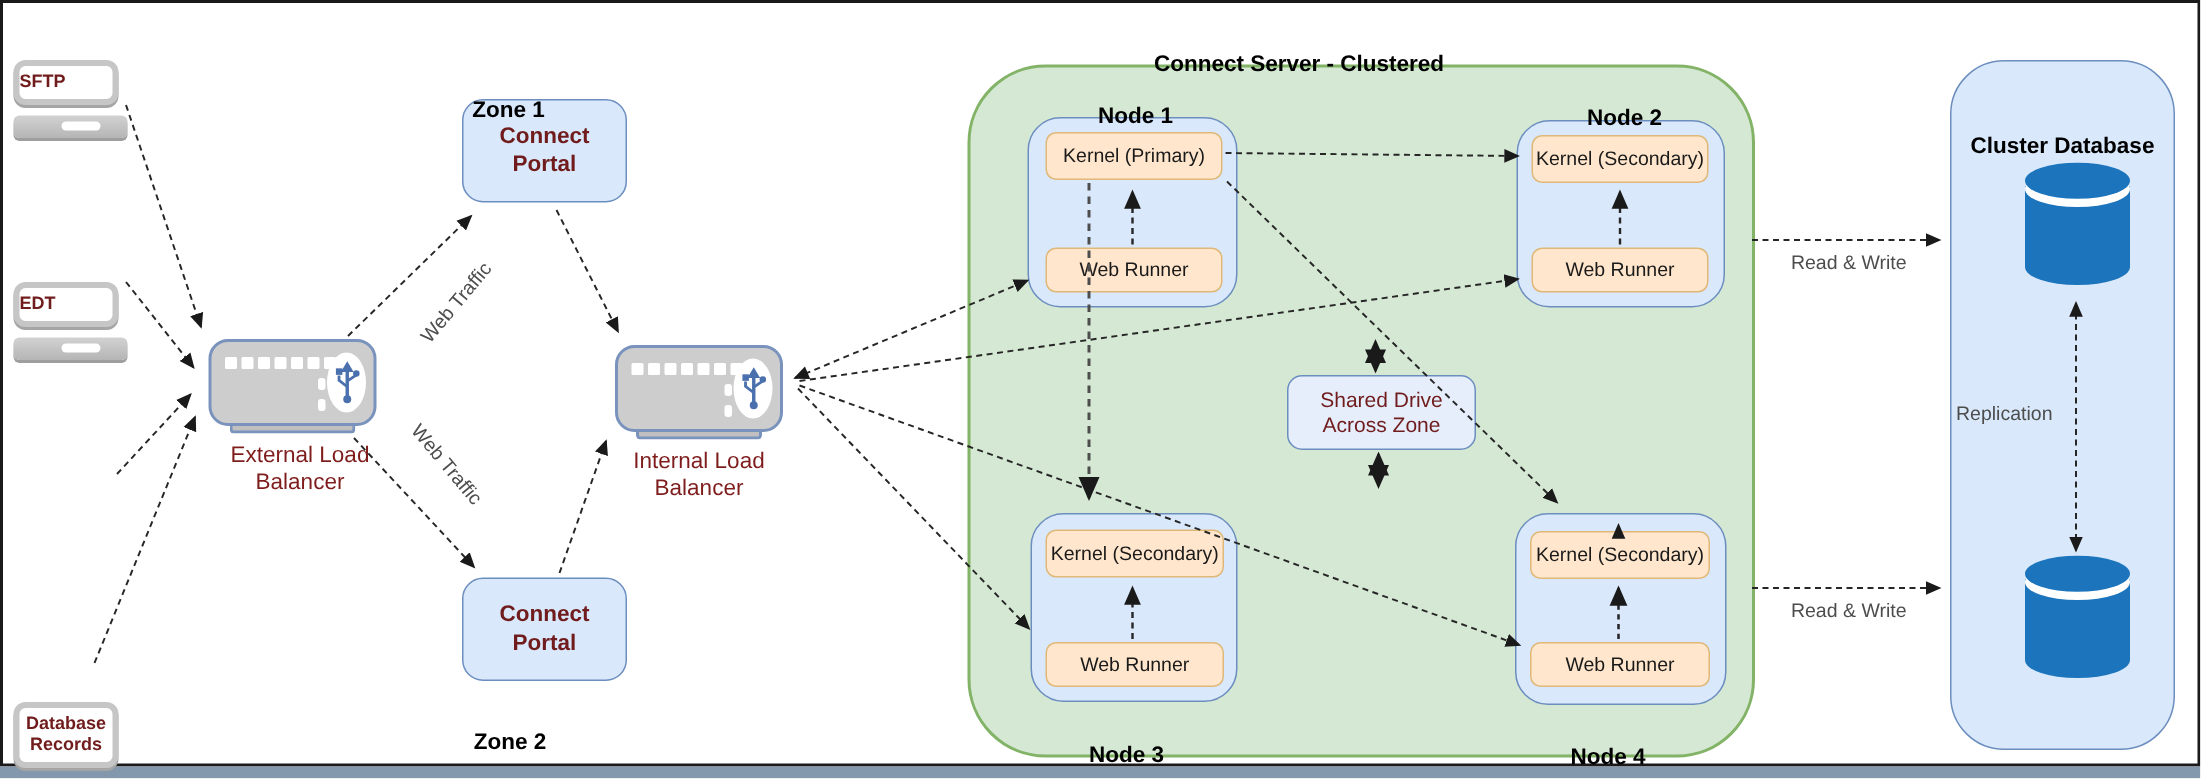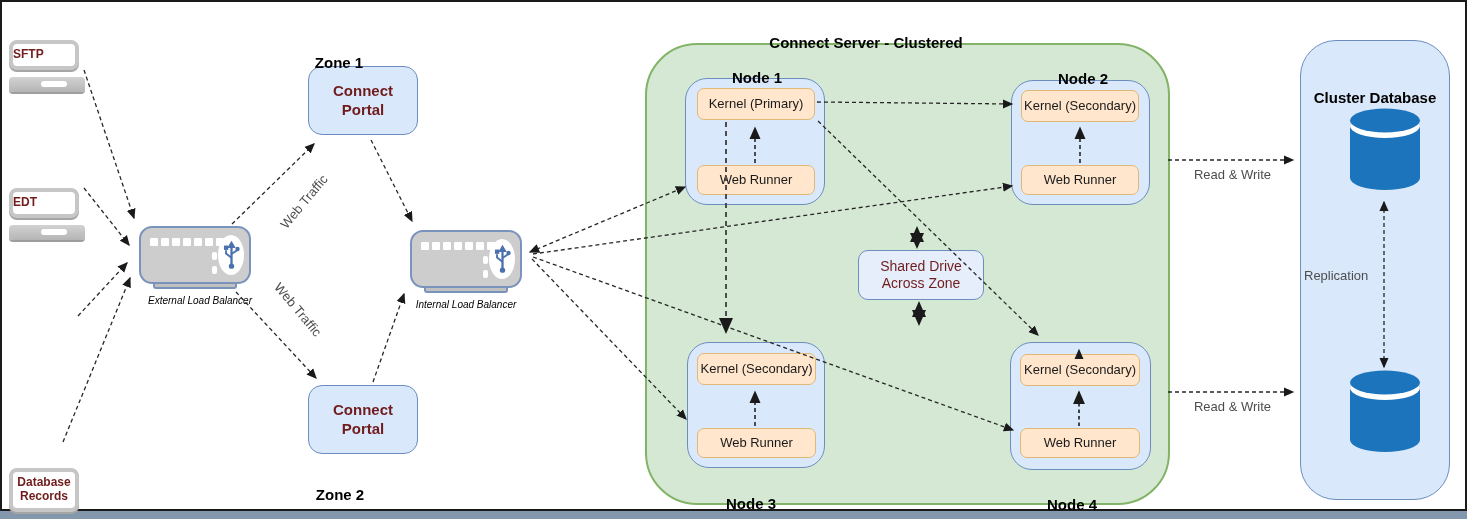--- a/index.html
+++ b/index.html
@@ -29,21 +29,21 @@
   
   .lb{position:absolute;z-index:3;}
   .lb-body{width:112px;height:58px;background:#cdcdcd;border:2.5px solid #7a93bd;border-radius:13px;position:relative;box-sizing:border-box;}
   .lb-ports{position:absolute;left:9px;top:10px;display:flex;gap:3px;}
   .lb-ports span{width:8px;height:8px;background:#fff;display:block;border-radius:1px;}
   .lb-dot{position:absolute;width:5px;height:8px;background:#fff;border-radius:2px;right:32px;}
   .lb-usb{position:absolute;right:5px;top:7px;width:26px;height:40px;background:#fff;border-radius:50%;
           display:flex;align-items:center;justify-content:center;}
   .lb-base{width:84px;height:7px;background:#c0c0c0;border:2px solid #7a93bd;border-top:none;
            margin:-2px auto 0;border-radius:0 0 3px 3px;box-sizing:border-box;}
-  .lb-caption{position:absolute;color:#000000;font-size:10px;text-align:center;line-height:1.2;z-index:3;font-style:italic;}
+  .lb-caption{position:absolute;color:#7f1d1d;font-size:15px;text-align:center;line-height:1.2;z-index:3;}
 
   
   .shape-title{position:absolute;font-weight:bold;font-size:15px;color:#000;text-align:center;z-index:4;margin-top:16px;}
   .portal{position:absolute;width:110px;height:69px;background:#dae8fc;border:1.5px solid #6c8ebf;border-radius:14px;
           display:flex;align-items:center;justify-content:center;z-index:3;box-sizing:border-box;margin-left:17px;}
   .portal span{display:block;width:72px;text-align:center;color:#701c1c;font-weight:bold;font-size:15px;line-height:1.25;}
 
   .cluster{position:absolute;left:645px;top:43px;width:525px;height:462px;background:#d5e8d4;
            border:2px solid #82b366;border-radius:52px;z-index:1;box-sizing:border-box;}
   .nodebox{position:absolute;background:#dae8fc;border:1.5px solid #6c8ebf;border-radius:22px;z-index:2;box-sizing:border-box;}
@@ -152,21 +152,21 @@
           <path d="M9 14 L15 10" stroke="#4a70ad" stroke-width="2" fill="none"></path>
           <circle cx="15.4" cy="8.6" r="2.3" fill="#4a70ad"></circle>
           <circle cx="9" cy="26.8" r="2.8" fill="#4a70ad"></circle>
         </svg>
       </div>
     </div>
     <div class="lb-base"></div>
   </div>
   <div class="lb-caption" style="left:396px;top:299px;width:140px;">Internal Load Balancer</div>
 
-  <div class="shape-title" style="left:289px;top:38px;width:100px;">Zone 1</div>
+  <div class="shape-title" style="left:289px;top:49px;width:100px;">Zone 1</div>
   <div class="portal" style="left:291px;top:66px;">
     <span>Connect Portal</span>
   </div>
   <div class="portal" style="left:291px;top:385px;">
     <span>Connect Portal</span>
   </div>
   <div class="shape-title" style="left:290px;top:470px;width:100px;">Zone 2</div>
 
   <div class="shape-title" style="left:707px;top:53px;width:100px;">Node 1</div>
   <div class="nodebox" style="left:685px;top:78px;width:140px;height:127px;"></div>

